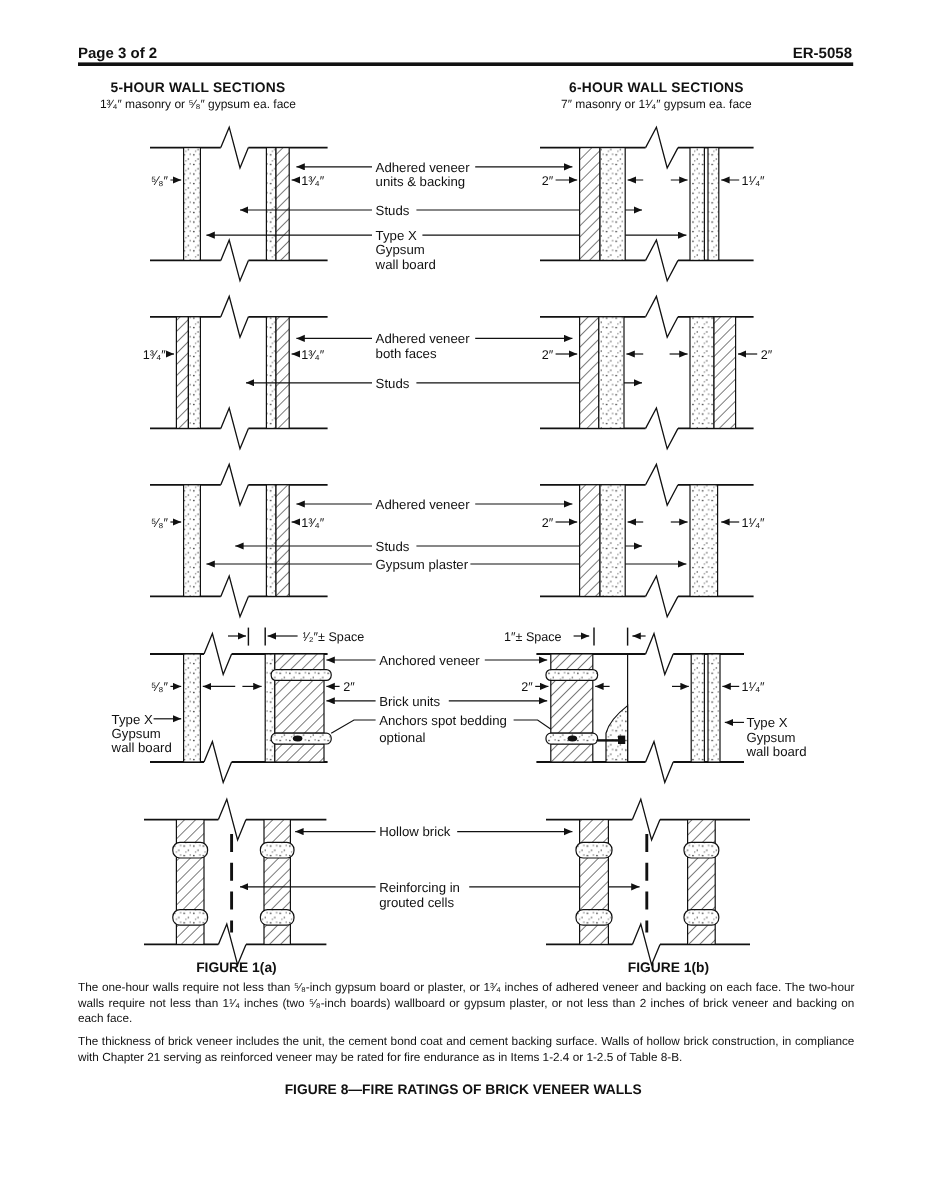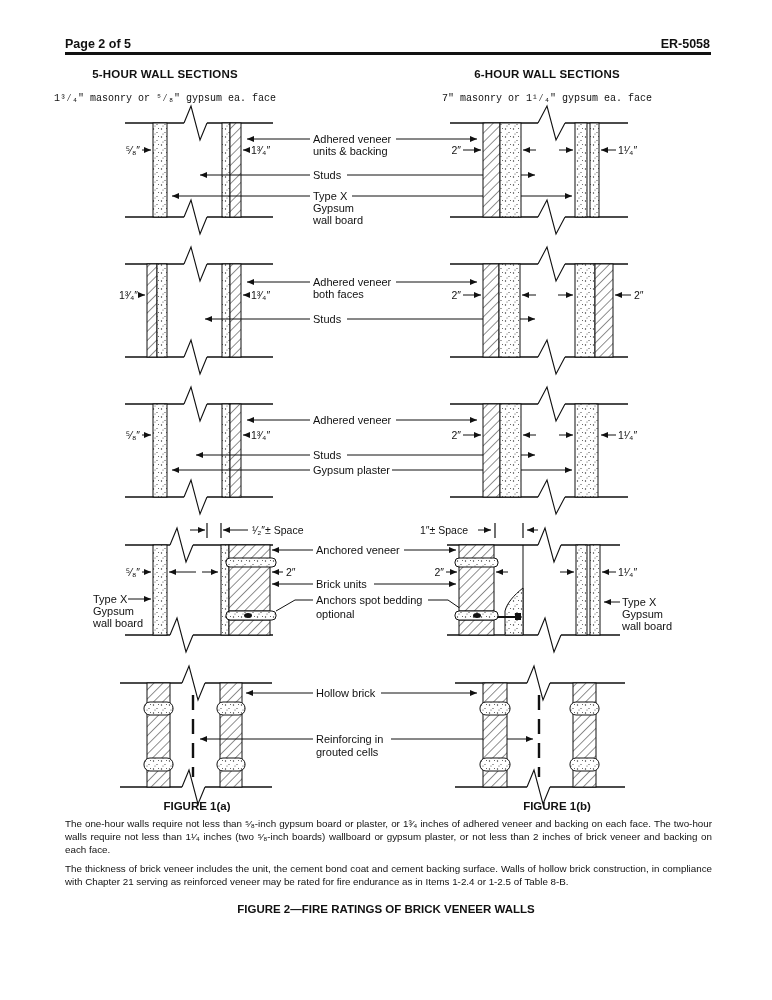--- a/index.html
+++ b/index.html
@@ -4,41 +4,41 @@
 <style>
   html,body{margin:0;padding:0;background:#fff;}
   body{width:772px;height:1000px;position:relative;font-family:"Liberation Sans",sans-serif;color:#111;}
   .hdr-left{position:absolute;top:37px;left:65px;font-weight:bold;font-size:12.5px;}
   .hdr-right{position:absolute;top:37px;right:62px;font-weight:bold;font-size:12.5px;margin-left:16px;}
   .hdr-rule{position:absolute;top:52px;left:65px;width:646px;height:3px;background:#111;}
   .col-head{position:absolute;top:68px;text-align:center;width:280px;}
   .col-head.left{left:25px;}
   .col-head.right{left:407px;}
   .col-head .t{font-weight:bold;font-size:11.5px;letter-spacing:.2px;}
-  .col-head .s{font-size:10px;margin-top:13px;font-family:Liberation Mono, monospace;}
+  .col-head .s{font-size:10px;margin-top:2px;}
   svg.diagram{position:absolute;top:55px;left:0;}
   svg text{font-family:"Liberation Sans",sans-serif;font-size:10.5px;fill:#111;}
   svg text.lbl{font-size:11px;}
   svg text.cap{font-weight:bold;font-size:11.5px;}
   .end{text-anchor:end}.mid{text-anchor:middle}
   .ln{stroke:#111;stroke-width:1;fill:none}
   .cp{stroke:#111;stroke-width:1.5;fill:none}
   .zz{stroke:#111;stroke-width:1.1;fill:none}
   .tk{stroke:#111;stroke-width:1.2}
   .h{fill:url(#hatch);stroke:#111;stroke-width:1}
   .s{fill:url(#stip);stroke:#111;stroke-width:1}
   .dsh{stroke:#111;stroke-width:2.4;stroke-dasharray:15 9;fill:none}
   .notes{position:absolute;top:817px;left:65px;width:647px;font-size:9.8px;line-height:13px;text-align:justify;}
   .notes p{margin:0 0 6px 0;}
   .fig-title{position:absolute;top:903px;left:0;width:772px;text-align:center;font-weight:bold;font-size:11.5px;}
 </style>
 </head>
 <body>
 
-<div class="hdr-left">Page 2 of 5</div>
+<div class="hdr-left">Page 3 of 2</div>
 <div class="hdr-right">ER-5058</div>
 <div class="hdr-rule"></div>
 
 <div class="col-head left">
   <div class="t">5-HOUR WALL SECTIONS</div>
   <div class="s">1³⁄₄″ masonry or ⁵⁄₈″ gypsum ea. face</div>
 </div>
 <div class="col-head right">
   <div class="t">6-HOUR WALL SECTIONS</div>
   <div class="s">7″ masonry or 1¹⁄₄″ gypsum ea. face</div>
@@ -381,13 +381,13 @@
 
   <text class="cap mid" x="197" y="755">FIGURE 1(a)</text>
   <text class="cap mid" x="557" y="755">FIGURE 1(b)</text>
 </svg>
 
 <div class="notes">
   <p>The one-hour walls require not less than ⁵⁄₈-inch gypsum board or plaster, or 1³⁄₄ inches of adhered veneer and backing on each face. The two-hour walls require not less than 1¹⁄₄ inches (two ⁵⁄₈-inch boards) wallboard or gypsum plaster, or not less than 2 inches of brick veneer and backing on each face.</p>
   <p>The thickness of brick veneer includes the unit, the cement bond coat and cement backing surface. Walls of hollow brick construction, in compliance with Chapter 21 serving as reinforced veneer may be rated for fire endurance as in Items 1-2.4 or 1-2.5 of Table 8-B.</p>
 </div>
 
-<div class="fig-title">FIGURE 2—FIRE RATINGS OF BRICK VENEER WALLS</div>
+<div class="fig-title">FIGURE 8—FIRE RATINGS OF BRICK VENEER WALLS</div>
 
 </body></html>

